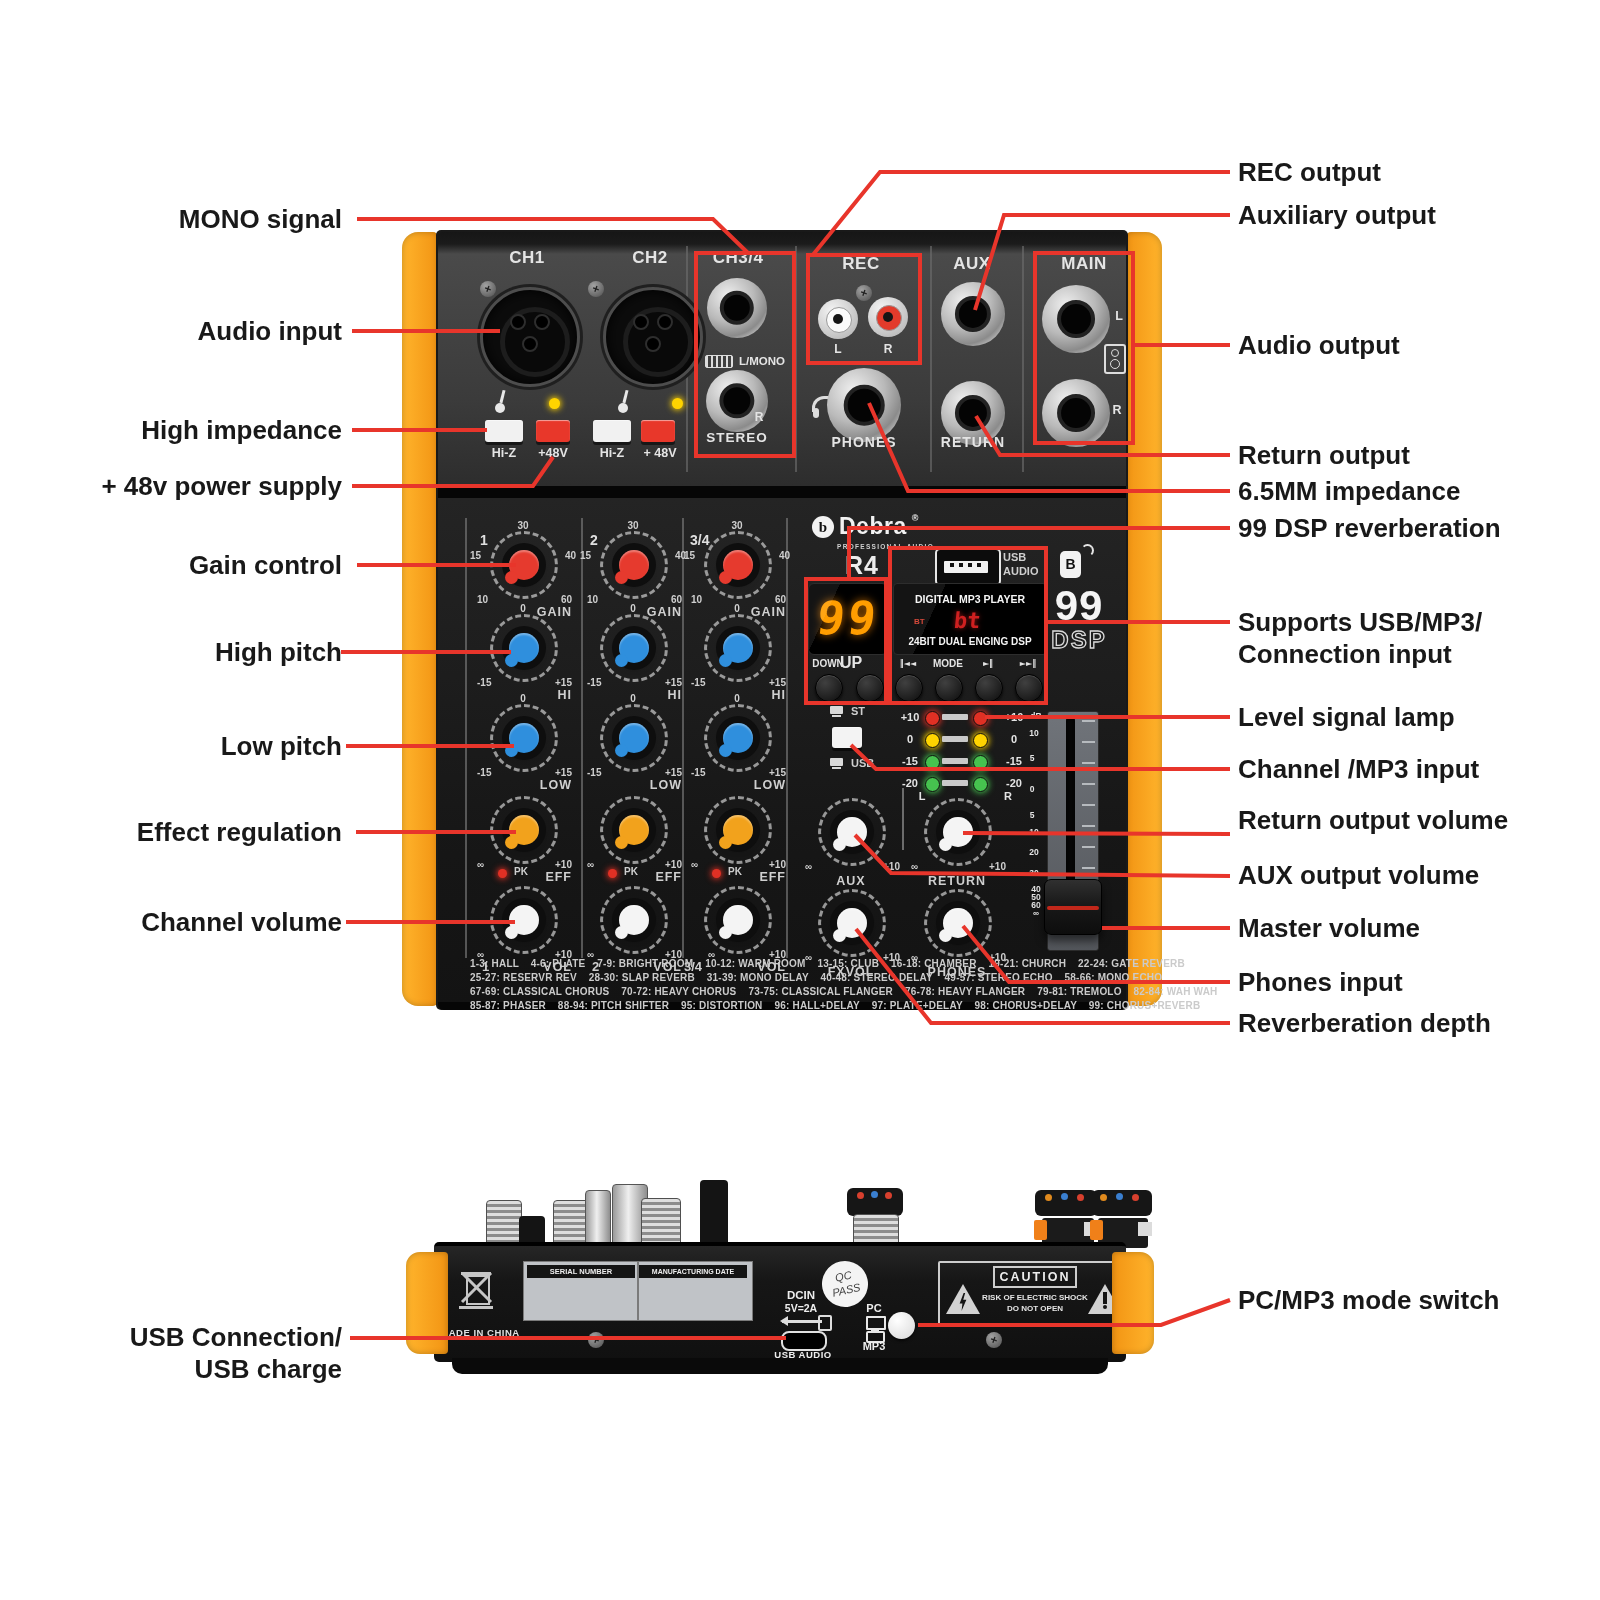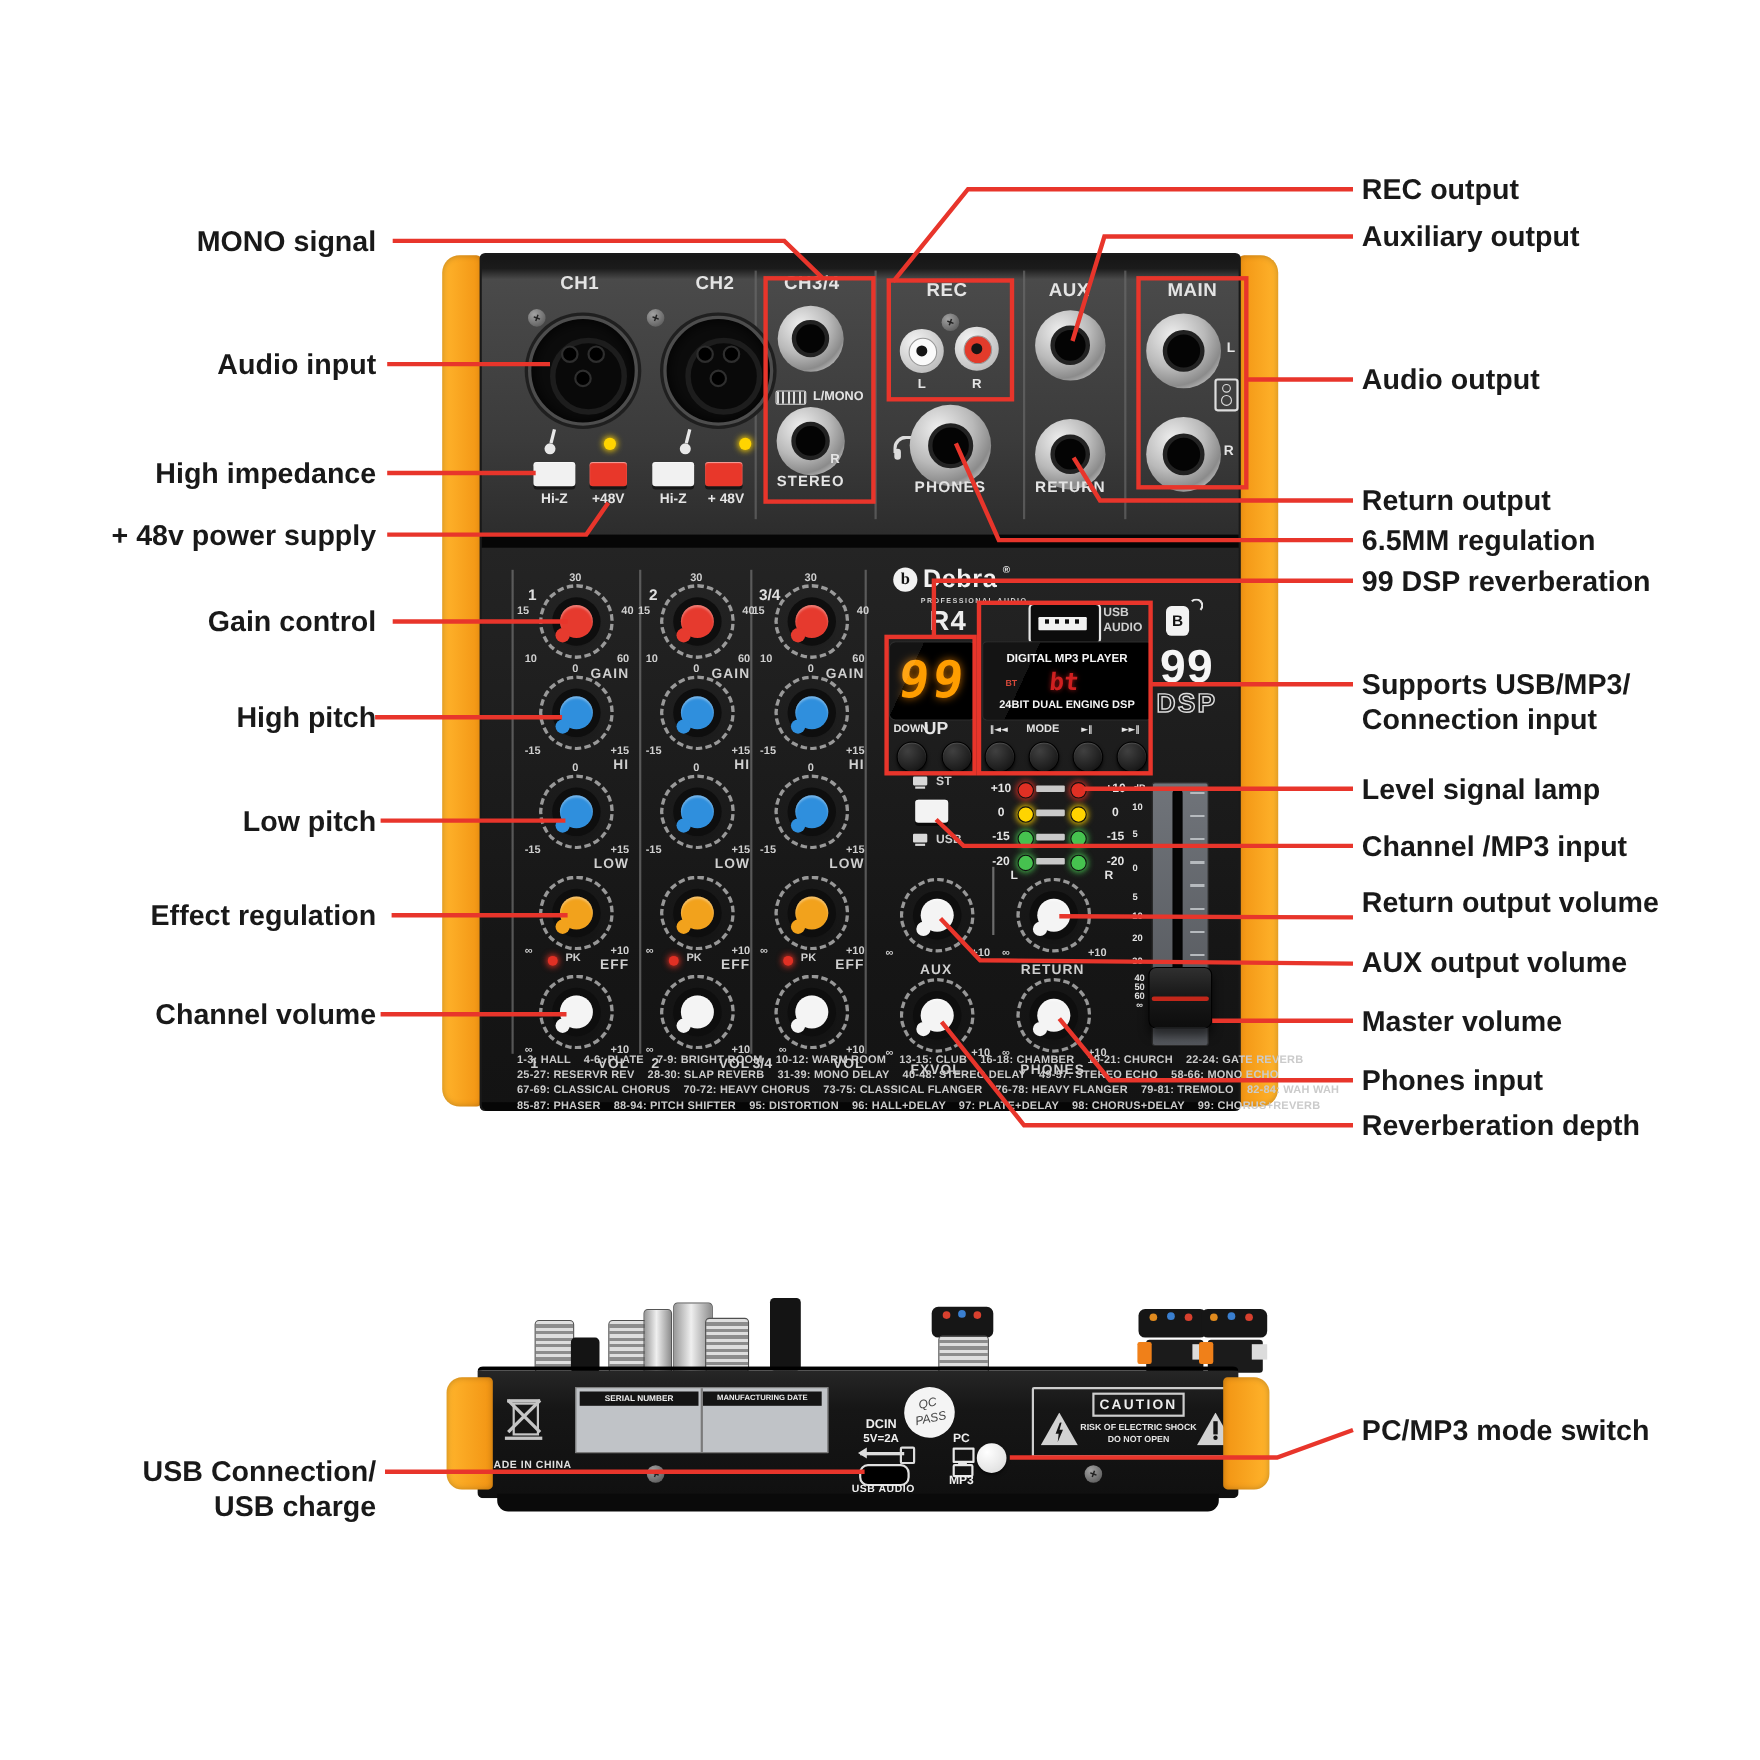--- a/index.html
+++ b/index.html
@@ -113,21 +113,21 @@
   <div class="cal calr" style="top:730px">Low pitch</div>
   <div class="cal calr" style="top:816px">Effect regulation</div>
   <div class="cal calr" style="top:906px">Channel volume</div>
   <div class="cal calr" style="top:1321px">USB Connection/</div>
   <div class="cal calr" style="top:1353px">USB charge</div>
 
   <div class="cal call" style="top:156px">REC output</div>
   <div class="cal call" style="top:199px">Auxiliary output</div>
   <div class="cal call" style="top:329px">Audio output</div>
   <div class="cal call" style="top:439px">Return output</div>
-  <div class="cal call" style="top:475px">6.5MM regulation</div>
+  <div class="cal call" style="top:475px">6.5MM impedance</div>
   <div class="cal call" style="top:512px">99 DSP reverberation</div>
   <div class="cal call" style="top:606px">Supports USB/MP3/</div>
   <div class="cal call" style="top:638px">Connection input</div>
   <div class="cal call" style="top:701px">Level signal lamp</div>
   <div class="cal call" style="top:753px">Channel /MP3 input</div>
   <div class="cal call" style="top:804px">Return output volume</div>
   <div class="cal call" style="top:859px">AUX output volume</div>
   <div class="cal call" style="top:912px">Master volume</div>
   <div class="cal call" style="top:966px">Phones input</div>
   <div class="cal call" style="top:1007px">Reverberation depth</div>

